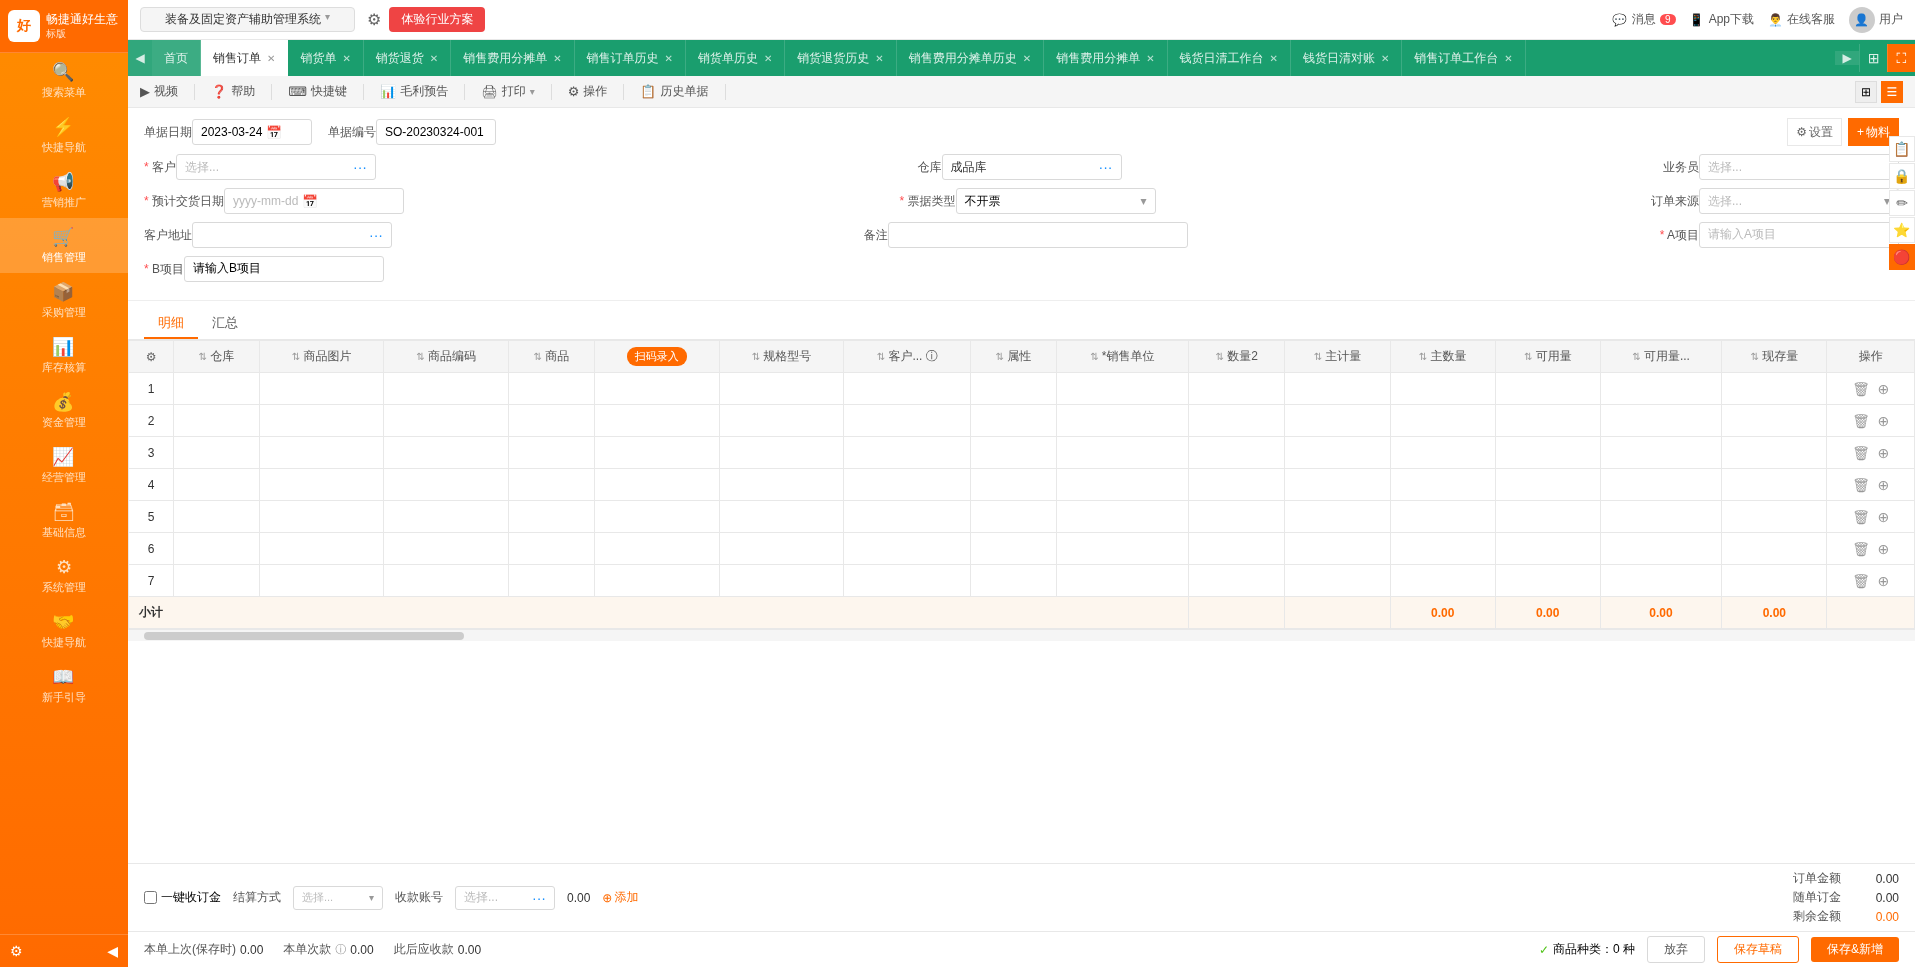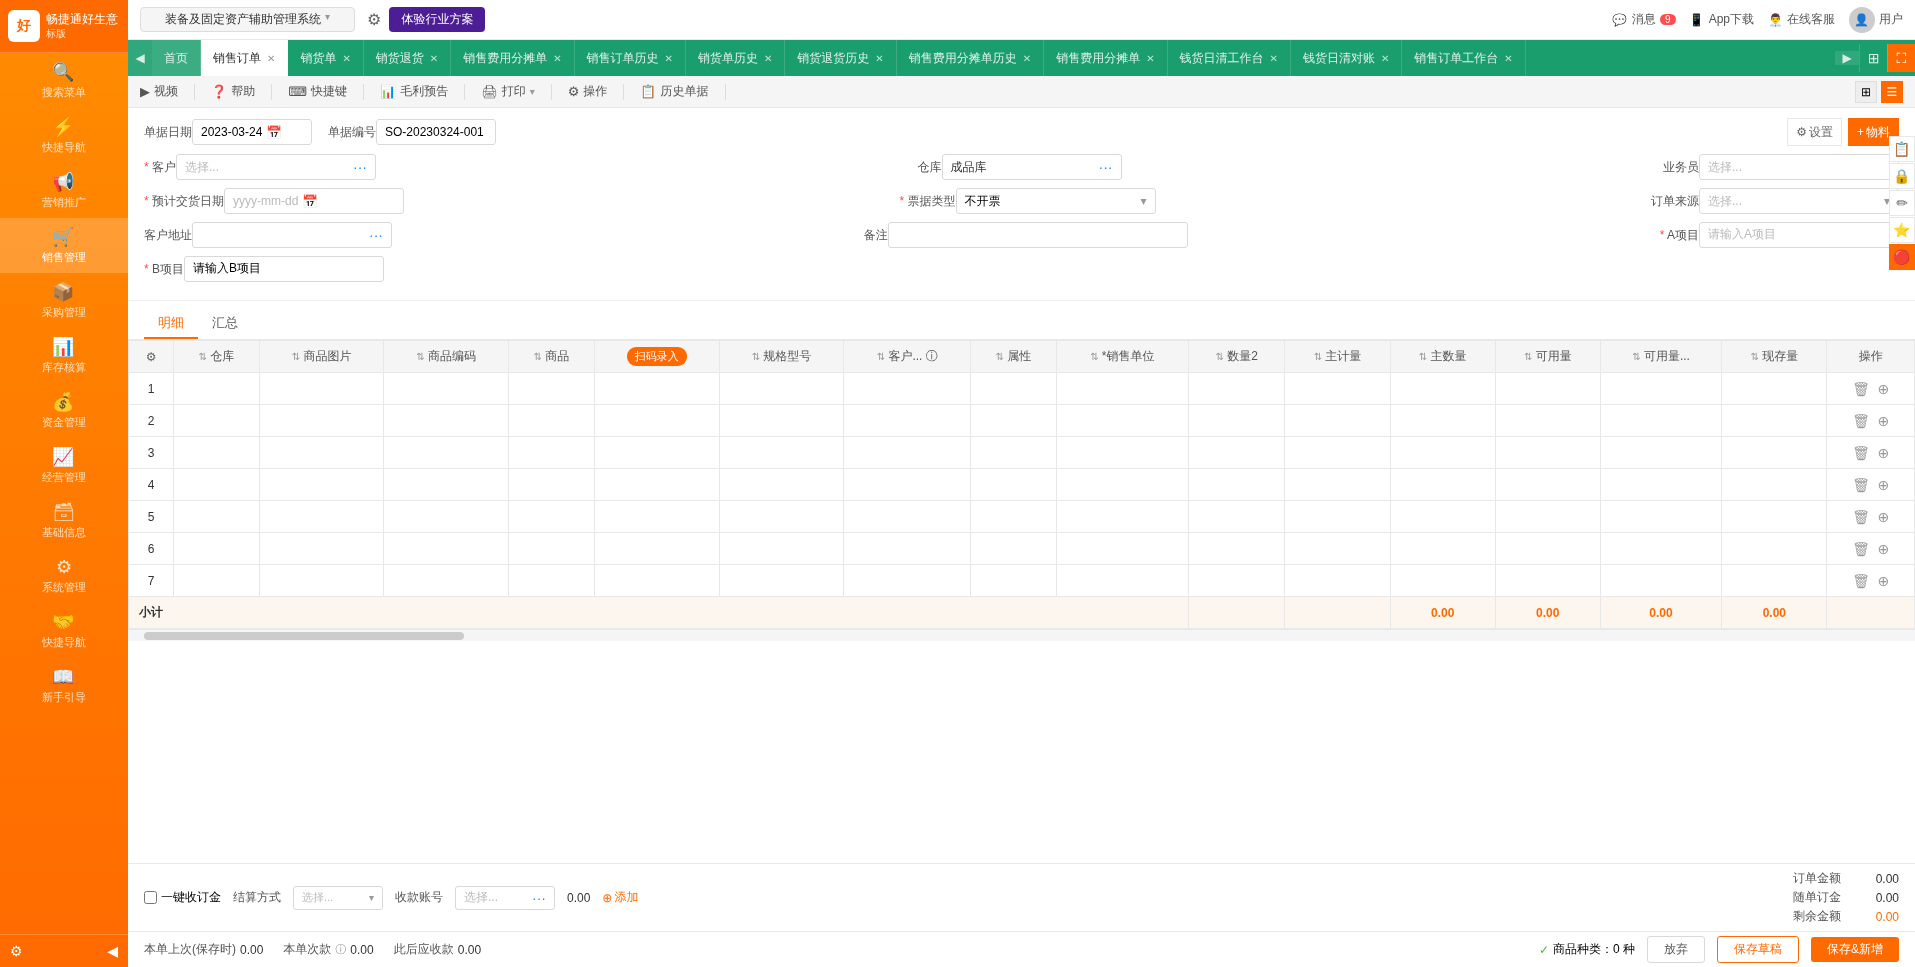--- a/index.html
+++ b/index.html
@@ -70,21 +70,21 @@
       gap: 8px;
     }
     .topbar-app-select {
       display: flex; align-items: flex-start; gap: 4px;
       background: #f5f5f5; border: 1px solid #ddd; border-radius: 4px;
       padding: 3px 24px; cursor: pointer; color: #333;
     }
     .topbar-app-select .chevron { color: #999; font-size: 10px; }
     .topbar-gear { color: #666; font-size: 16px; cursor: pointer; margin-left: 4px; }
     .topbar-btn-orange {
-      background: #4c1d95; color: #fff; border: none; border-radius: 4px;
+      background: #ef4444; color: #fff; border: none; border-radius: 4px;
       padding: 4px 12px; cursor: pointer; font-size: 12px;
     }
     .topbar-right {
       margin-left: auto;
       display: flex; align-items: center; gap: 14px; color: #555;
     }
     .topbar-right-item { display: flex; align-items: center; gap: 4px; cursor: pointer; }
     .topbar-badge {
       background: #ff4d4f; color: #fff; border-radius: 8px;
       padding: 0 4px; font-size: 10px; min-width: 16px; text-align: center;

